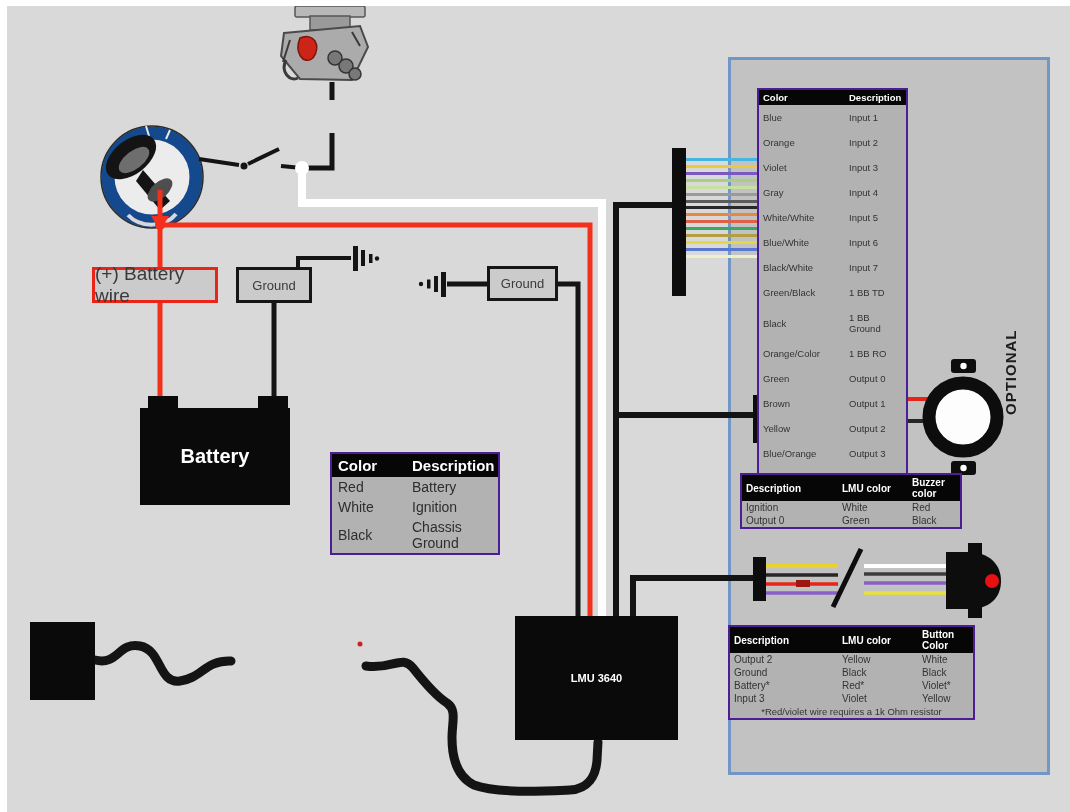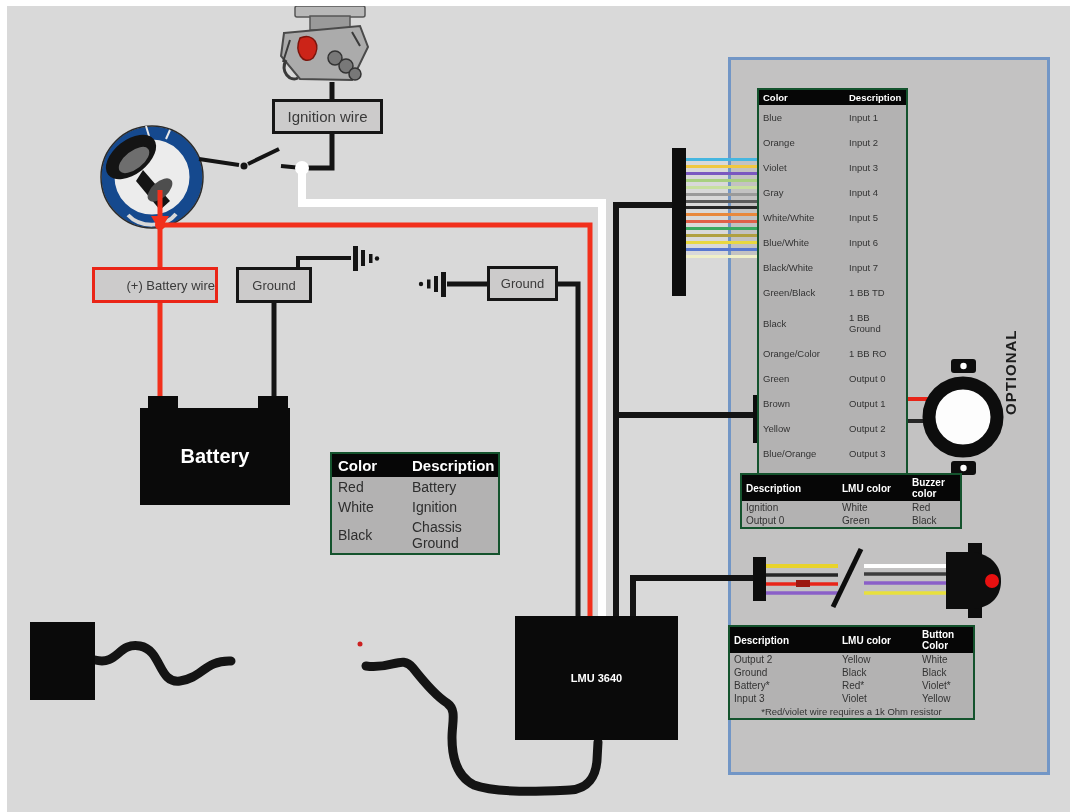--- a/index.html
+++ b/index.html
@@ -21,21 +21,21 @@
 
   .gbox{position:absolute;box-sizing:border-box;background:#cccbcb;border:3px solid #161616;
         display:flex;align-items:center;justify-content:center;color:#3a3a3a;z-index:4;}
   .rbox{border-color:#ea2517;}
   .blackbox{position:absolute;background:#0a0a0a;color:#ffffff;display:flex;align-items:center;
         justify-content:center;z-index:4;}
   .iridium{position:absolute;background:#a39d94;color:#f7f5f1;display:flex;align-items:center;
         justify-content:center;font-style:italic;z-index:4;}
 
   table.dtable{position:absolute;border-collapse:collapse;background:#b3b2b2;
-        border:2px solid #14532d;z-index:4;table-layout:fixed;}
+        border:2px solid #4c1d95;z-index:4;table-layout:fixed;}
   table.dtable th{background:#060606;color:#ffffff;font-weight:bold;text-align:left;padding:2px 4px;}
   table.dtable td{color:#333333;text-align:left;padding:1px 4px;}
   table.dtable td.note{text-align:center;}
 
   table.main-table{left:330px;top:452px;width:170px;font-size:14px;}
   table.main-table th{font-size:15px;padding:3px 6px;}
   table.main-table td{padding:2px 6px;color:#2e2e2e;}
   table.main-table th:first-child,table.main-table td:first-child{width:62px;}
 
   table.io-table{left:757px;top:88px;width:151px;font-size:9.5px;}
@@ -189,25 +189,22 @@
     </g>
 
     <g stroke="#141414" stroke-width="9" fill="none" stroke-linecap="round">
       <path d="M95,660 C118,666 118,642 140,646 C162,650 158,684 180,681 C202,678 205,660 231,661"></path>
       <path d="M366,666 C392,670 402,654 413,668 C424,682 436,696 447,703 C457,710 452,722 452,738 C452,756 456,776 474,785 C498,794 548,791 570,790 C588,789 596,776 597,760 L598,742"></path>
     </g>
 
     <circle cx="360" cy="644" r="2.5" fill="#cc2020"></circle>
   </svg>
 
-  <div class="gbox" style="left:272px;top:99px;width:111px;height:35px;font-size:15px;">
-    <span>Ignition wire</span>
-  </div>
-
-  <div class="gbox rbox" style="left:92px;top:267px;width:126px;height:36px;font-size:13px;justify-content:flex-end;">
+
+  <div class="gbox rbox" style="left:92px;top:267px;width:126px;height:36px;font-size:19px;justify-content:flex-end;">
     <span>(+) Battery wire</span>
   </div>
 
   <div class="gbox" style="left:236px;top:267px;width:76px;height:36px;font-size:13px;">
     <span>Ground</span>
   </div>
 
   <div class="gbox" style="left:487px;top:266px;width:71px;height:35px;font-size:13px;">
     <span>Ground</span>
   </div>

